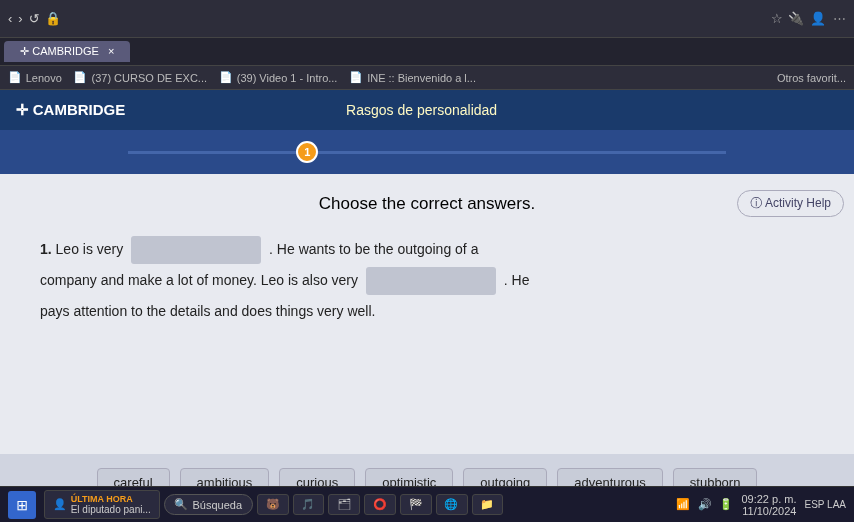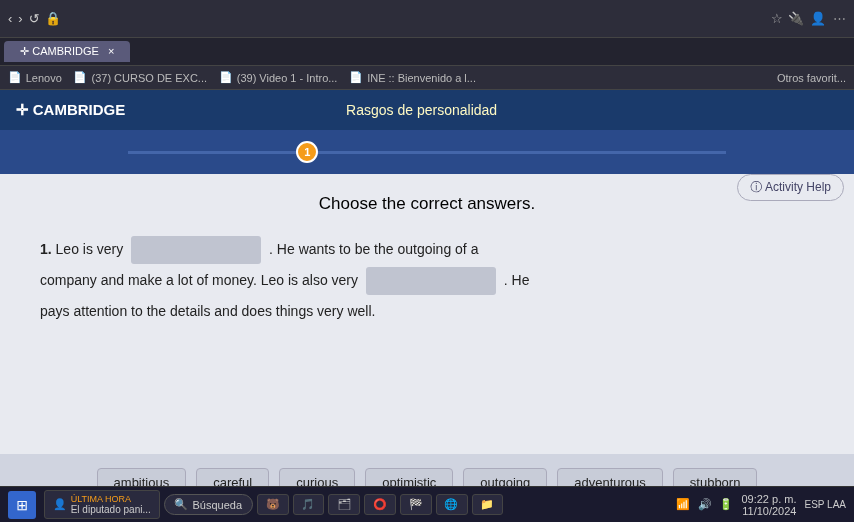--- a/index.html
+++ b/index.html
@@ -157,21 +157,21 @@
     .instruction {
       font-size: 17px;
       color: #000000;
       margin-bottom: 20px;
       font-weight: 500;
       text-align: center;
     }
     .activity-help-btn {
       position: absolute;
       right: 10px;
-      top: 0;
+      top: 16px;
       background: #e8eaf0;
       border: 1px solid #aab;
       border-radius: 14px;
       padding: 4px 12px;
       font-size: 12px;
       color: #446;
       cursor: pointer;
       display: flex;
       align-items: center;
       gap: 4px;
@@ -362,40 +362,40 @@
     <span>company and make a lot of money. Leo is also very </span>
     <div class="blank-box"></div>
     <span>. He</span>
     <br>
     <span>pays attention to the details and does things very well.</span>
   </div>
 
 </div>
 
 <div class="word-bank">
+  <div class="word-chip">careful</div>
   <div class="word-chip">ambitious</div>
-  <div class="word-chip">careful</div>
   <div class="word-chip">curious</div>
   <div class="word-chip">optimistic</div>
   <div class="word-chip">outgoing</div>
   <div class="word-chip">adventurous</div>
   <div class="word-chip">stubborn</div>
 </div>
 
 <div class="taskbar">
   <div class="taskbar-left">
     <div class="start-btn">
       <span style="color:#fff;font-size:14px;">⊞</span>
     </div>
   </div>
   <div class="taskbar-items">
     <div class="taskbar-item">
       <span>👤</span>
       <div>
-        <div style="color:#f59c1a;font-size:9px;font-weight:normal;">ÚLTIMA HORA</div>
+        <div style="color:#f59c1a;font-size:9px;font-weight:bold;">ÚLTIMA HORA</div>
         <div style="font-size:10px;">El diputado pani...</div>
       </div>
     </div>
     <div class="search-box">
       <span>🔍</span>
       <span>Búsqueda</span>
     </div>
     <div class="taskbar-item">🐻</div>
     <div class="taskbar-item">🎵</div>
     <div class="taskbar-item">🗂</div>

